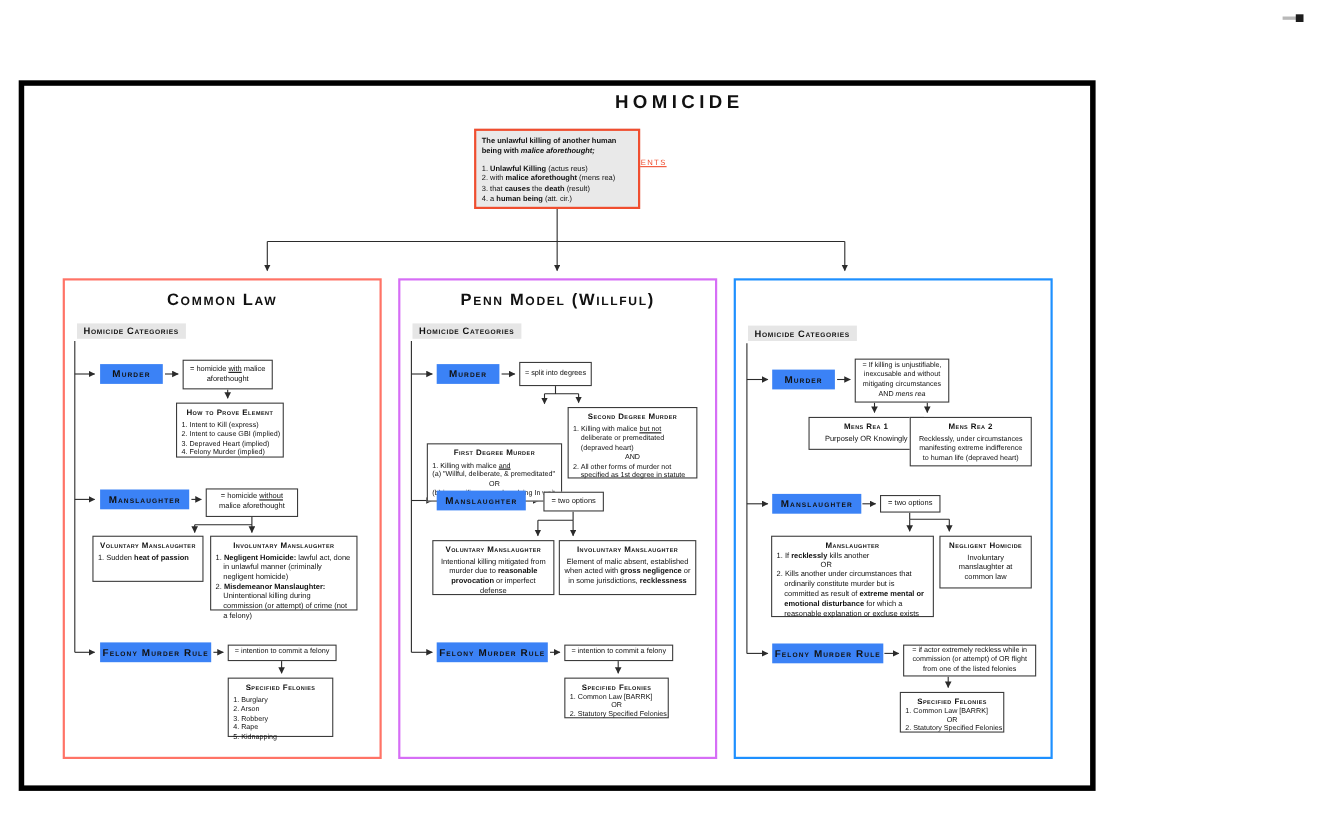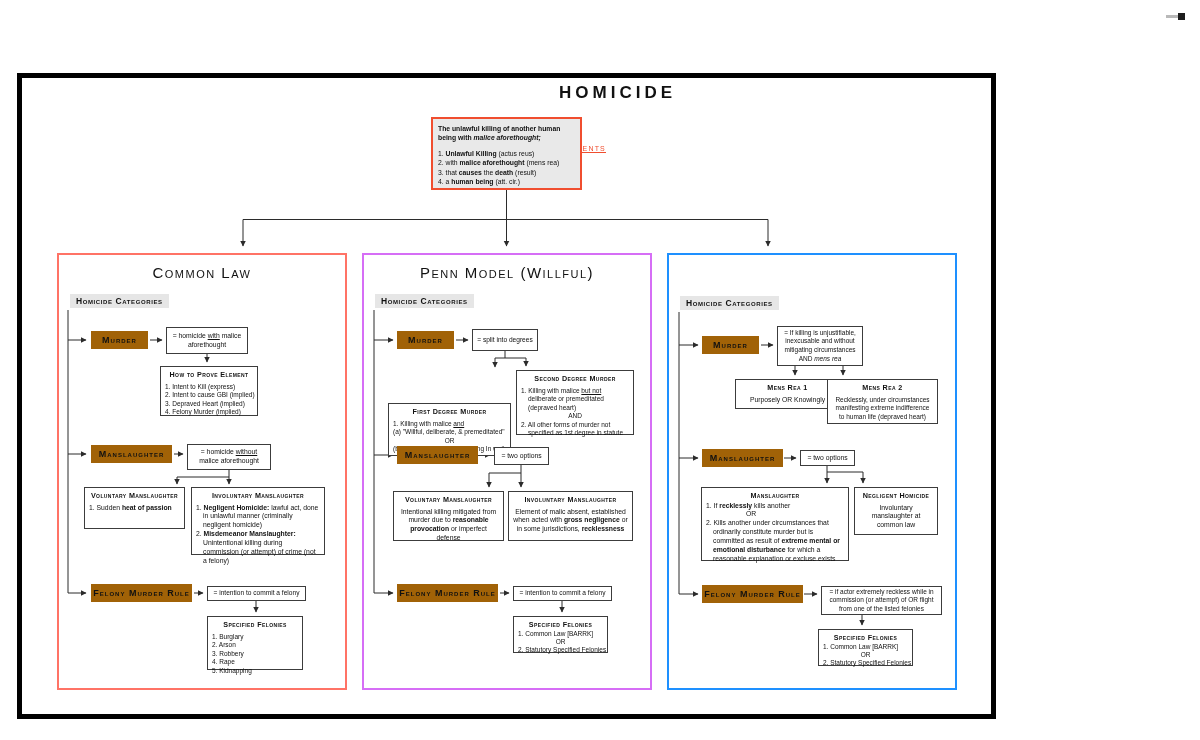--- a/index.html
+++ b/index.html
@@ -6,24 +6,24 @@
   .canvas{position:relative;width:1200px;height:740px;background:#fff;overflow:hidden;
           font-family:"Liberation Sans",sans-serif;color:#111;}
   .abs{position:absolute;box-sizing:border-box;}
   .frame{border:5px solid #000;}
   .wires{position:absolute;left:0;top:0;pointer-events:none;}
   .page-title{font-weight:bold;font-size:17px;letter-spacing:4px;text-align:right;}
   .elements-heading{font-variant:small-caps;font-weight:normal;font-size:9.5px;letter-spacing:1.2px;
                     color:#F04E2F;text-align:right;text-decoration:underline;margin-top:36px;}
   .elements-box{background:#E9E9E9;border:2px solid #F04E2F;padding:5px 5px;font-size:6.8px;line-height:1.38;}
   .col{border:2px solid;background:transparent;}
-  .col-title{font-variant:small-caps;font-weight:normal;font-size:15px;letter-spacing:1.5px;text-align:center;}
+  .col-title{font-variant:small-caps;font-weight:bold;font-size:15px;letter-spacing:1.5px;text-align:center;}
   .cat-label{background:#E6E6E6;font-variant:small-caps;font-weight:bold;font-size:8.5px;
              letter-spacing:.6px;padding:2px 6px;}
-  .badge{display:flex;align-items:center;justify-content:center;background:#a16207;
+  .badge{display:flex;align-items:center;justify-content:center;background:#3b82f6;
          font-variant:small-caps;font-weight:bold;font-size:9px;letter-spacing:1px;}
   .box{background:#fff;border:1px solid #3c3c3c;font-size:6.8px;line-height:1.32;}
   .def{display:flex;align-items:center;justify-content:center;text-align:center;padding:2px;}
   .content{padding:3px 4px;}
   .box-title{font-variant:small-caps;font-weight:bold;text-align:center;font-size:7.2px;
              letter-spacing:.4px;margin-bottom:3px;}
   .hang{padding-left:7px;text-indent:-7px;}
   .ctr{text-align:center;}
   .nowrap{white-space:nowrap;}
   .b{font-weight:bold;} .u{text-decoration:underline;} .i{font-style:italic;} .bi{font-weight:bold;font-style:italic;}

